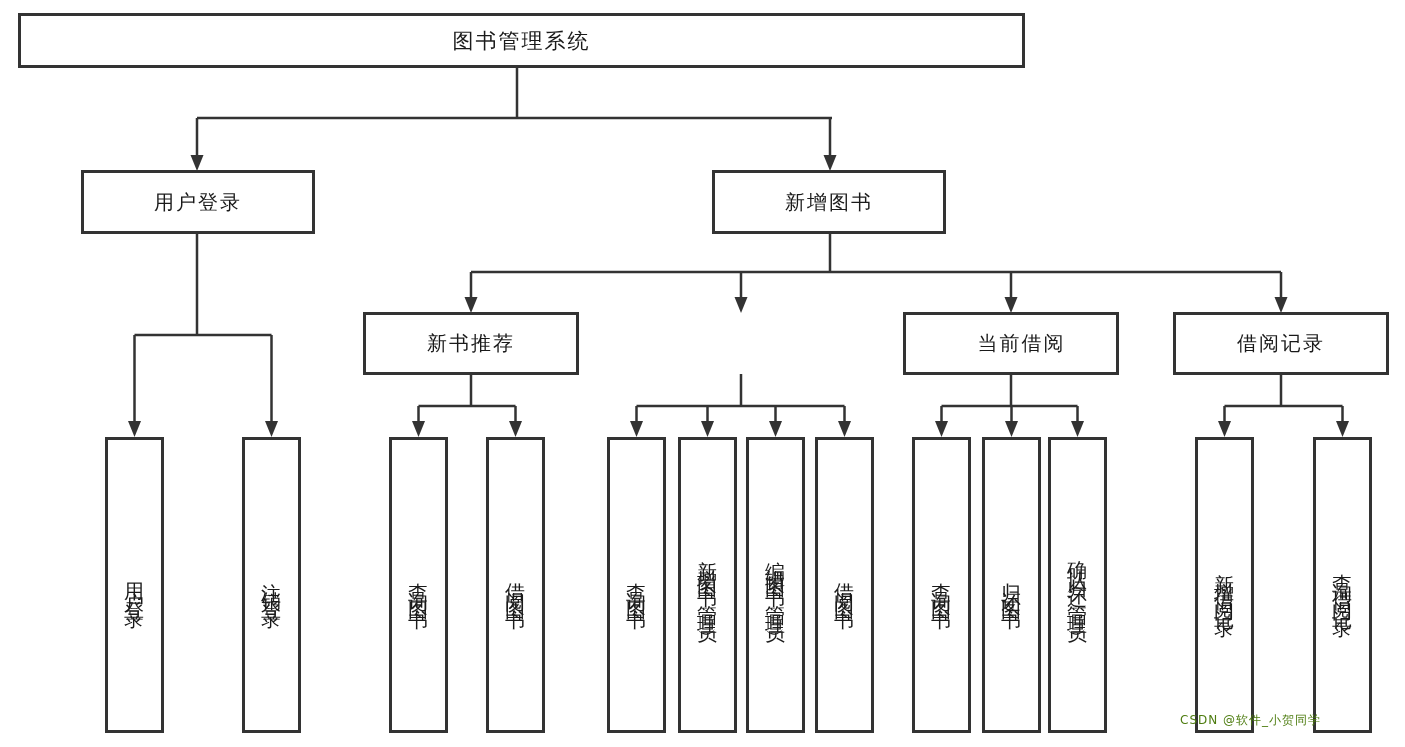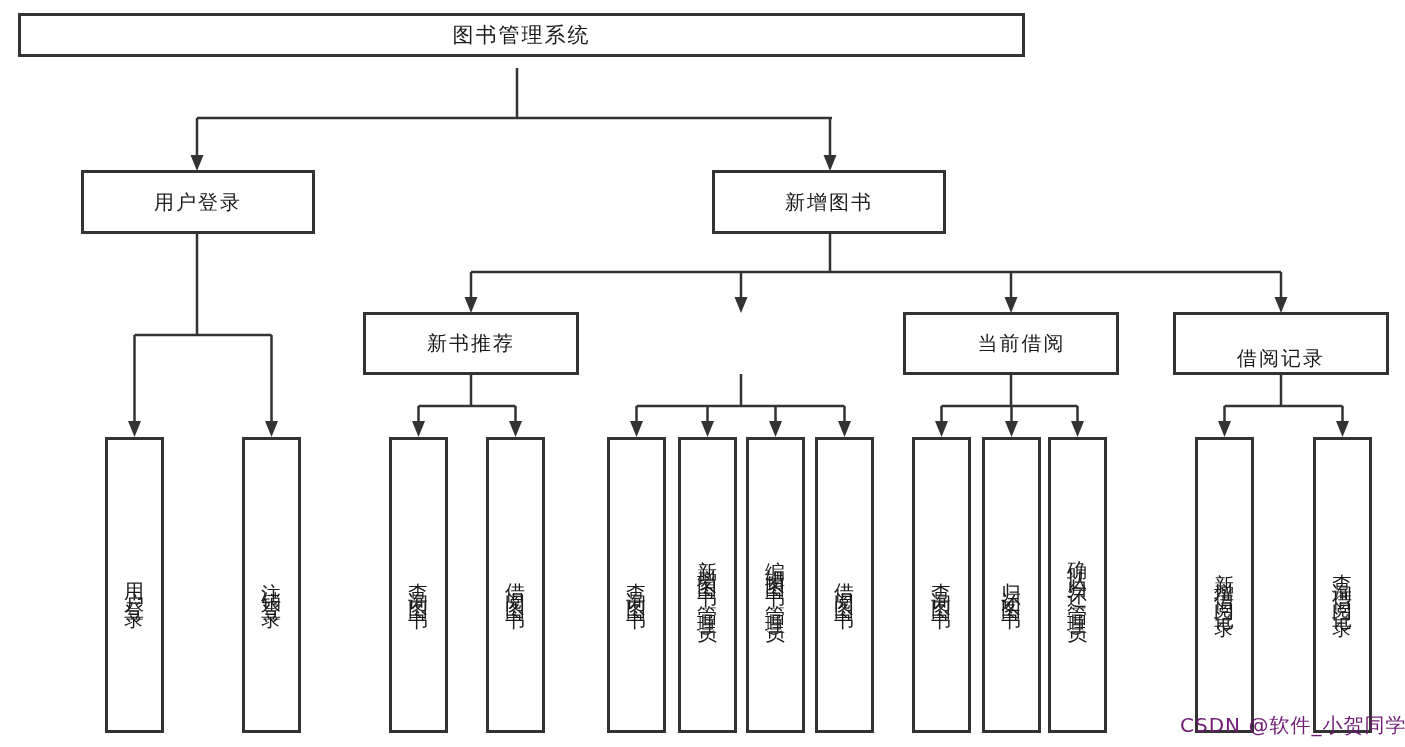--- a/index.html
+++ b/index.html
@@ -18,30 +18,30 @@
     color:#1a1a1a;
   }
   .lbl{white-space:nowrap;}
   .h{font-size:20px;letter-spacing:2px;}
   .root-box .h{font-size:21px;}
   .v{
     writing-mode:vertical-rl;text-orientation:mixed;
     font-size:20px;line-height:1;letter-spacing:9px;
   }
   
-  .root-box{left:18px;top:13px;width:1007px;height:44px;}
+  .root-box{left:18px;top:13px;width:1007px;height:55px;}
   
   .lvl1{top:170px;width:234px;height:64px;}
   
   .lvl2{top:312px;width:216px;height:63px;}
   
   .leaf{top:437px;width:59px;height:296px;}
   .watermark{
     position:absolute;left:1180px;top:712px;z-index:3;
-    font-size:20px;letter-spacing:1px;color:#701a75;
+    font-size:12px;letter-spacing:1px;color:#4d7c0f;
     white-space:nowrap;
   }
 </style>
 </head>
 <body>
 
 <div class="canvas">
 
   <svg class="connectors" width="1405" height="747" viewBox="0 0 1405 747">
     <g stroke="#333333" stroke-width="2.5" fill="none">
@@ -93,21 +93,21 @@
   <div class="box lvl1" style="left:712px;">
     <span class="lbl h">新增图书</span>
   </div>
 
   <div class="box lvl2" style="left:363px;">
     <span class="lbl h">新书推荐</span>
   </div>
   <div class="box lvl2" style="left:903px;padding-left:21px;">
     <span class="lbl h">当前借阅</span>
   </div>
-  <div class="box lvl2" style="left:1173px;align-items:flex-end;">
+  <div class="box lvl2" style="left:1173px;">
     <span class="lbl h">借阅记录</span>
   </div>
 
   <div class="box leaf" style="left:105px;">
     <span class="lbl v">用户登录</span>
   </div>
   <div class="box leaf" style="left:242px;">
     <span class="lbl v">注销登录</span>
   </div>
 

